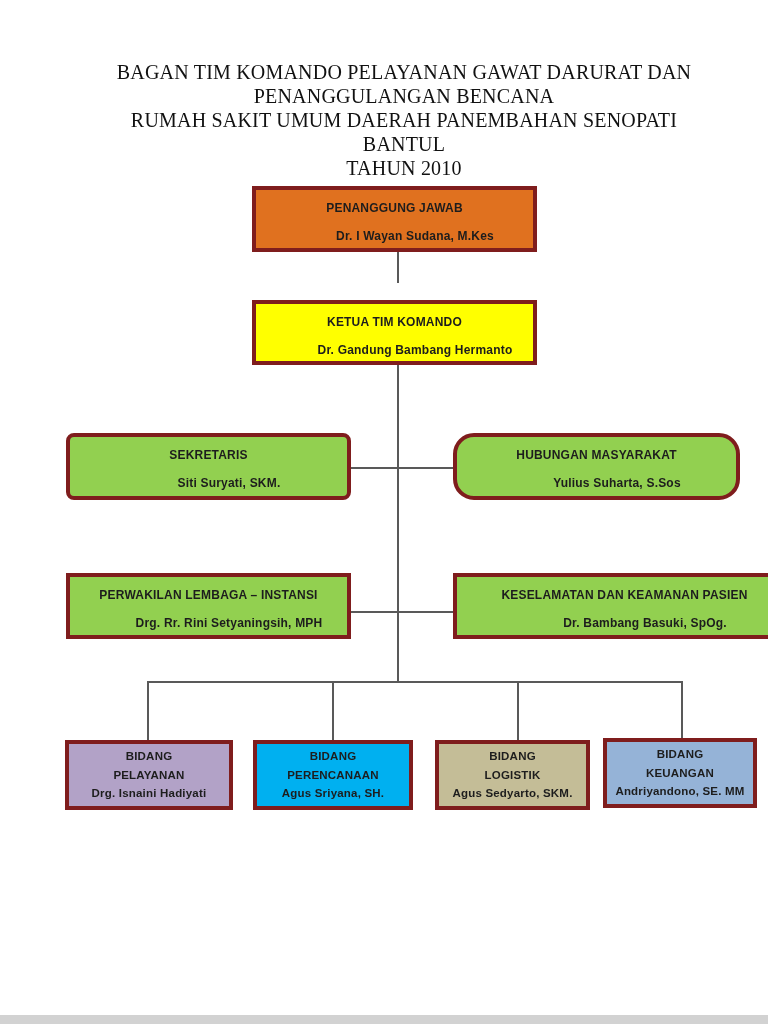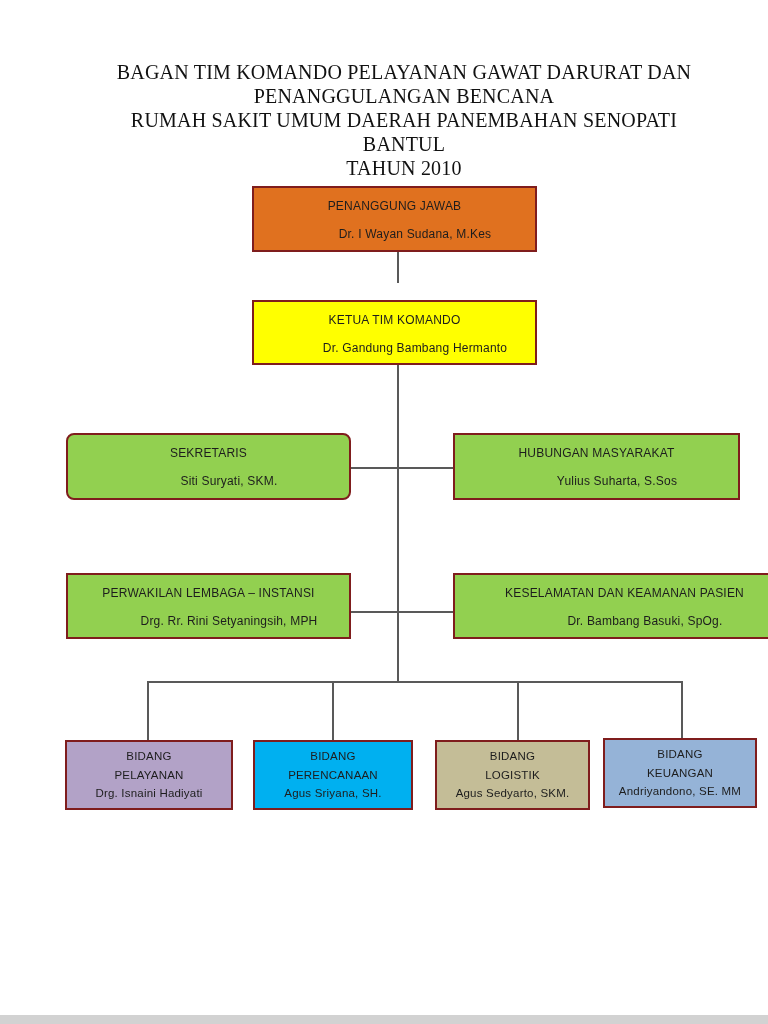--- a/index.html
+++ b/index.html
@@ -15,25 +15,25 @@
     position:absolute;
     left:104px;top:60px;width:600px;
     text-align:center;
     font-family:"Liberation Serif", serif;
     font-size:20px;line-height:24px;
     color:#111111;
     letter-spacing:.2px;
   }
   .org-box{
     position:absolute;
-    border:2px solid #7f1d1d;
+    border:4px solid #7f1d1d;
     box-sizing:border-box;
     display:flex;flex-direction:column;
     align-items:center;text-align:center;
-    font-weight:normal;color:#1d1d1d;
+    font-weight:bold;color:#1d1d1d;
     letter-spacing:.2px;
   }
   .org-box.two-line{padding-top:11px;}
   .org-box.two-line .box-title{font-size:12px;}
   .org-box.two-line .box-name{font-size:12px;margin-top:14px;padding-left:41px;}
   .org-box.three-line{justify-content:center;}
   .org-box.three-line div{font-size:11.5px;line-height:18.5px;}
   .line{position:absolute;background:#595959;}
   .page-bottom-strip{
     position:absolute;left:0;right:0;bottom:0;height:9px;
@@ -70,21 +70,21 @@
   <div class="org-box two-line" style="left: 252px; top: 300px; width: 285px; height: 65px; background-color: rgb(255, 255, 0);">
     <div class="box-title">KETUA TIM KOMANDO</div>
     <div class="box-name">Dr. Gandung Bambang Hermanto</div>
   </div>
 
   <div class="org-box two-line" style="left: 66px; top: 433px; width: 285px; height: 67px; background-color: rgb(146, 208, 80); border-radius: 8px;">
     <div class="box-title">SEKRETARIS</div>
     <div class="box-name">Siti Suryati, SKM.</div>
   </div>
 
-  <div class="org-box two-line" style="left: 453px; top: 433px; width: 287px; height: 67px; background-color: rgb(146, 208, 80);">
+  <div class="org-box two-line" style="left: 453px; top: 433px; width: 287px; height: 67px; background-color: rgb(146, 208, 80); border-radius: 21px;">
     <div class="box-title">HUBUNGAN MASYARAKAT</div>
     <div class="box-name">Yulius Suharta, S.Sos</div>
   </div>
 
   <div class="org-box two-line" style="left: 66px; top: 573px; width: 285px; height: 66px; background-color: rgb(146, 208, 80);">
     <div class="box-title">PERWAKILAN LEMBAGA – INSTANSI</div>
     <div class="box-name">Drg. Rr. Rini Setyaningsih, MPH</div>
   </div>
 
   <div class="org-box two-line" style="left: 453px; top: 573px; width: 343px; height: 66px; background-color: rgb(146, 208, 80);">

